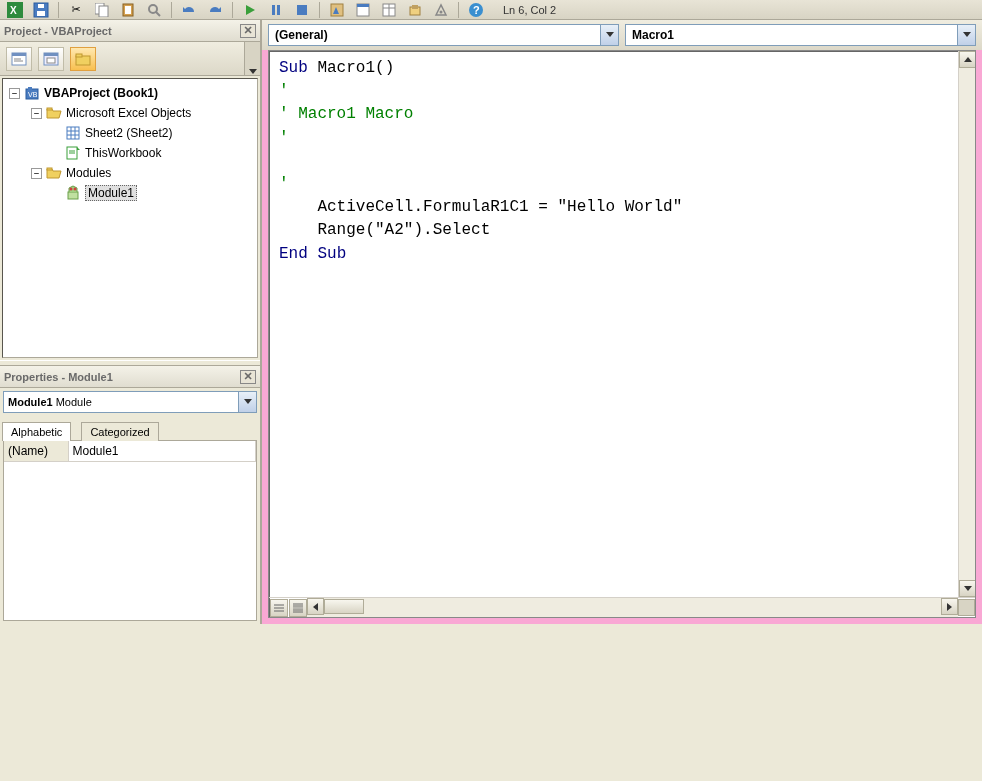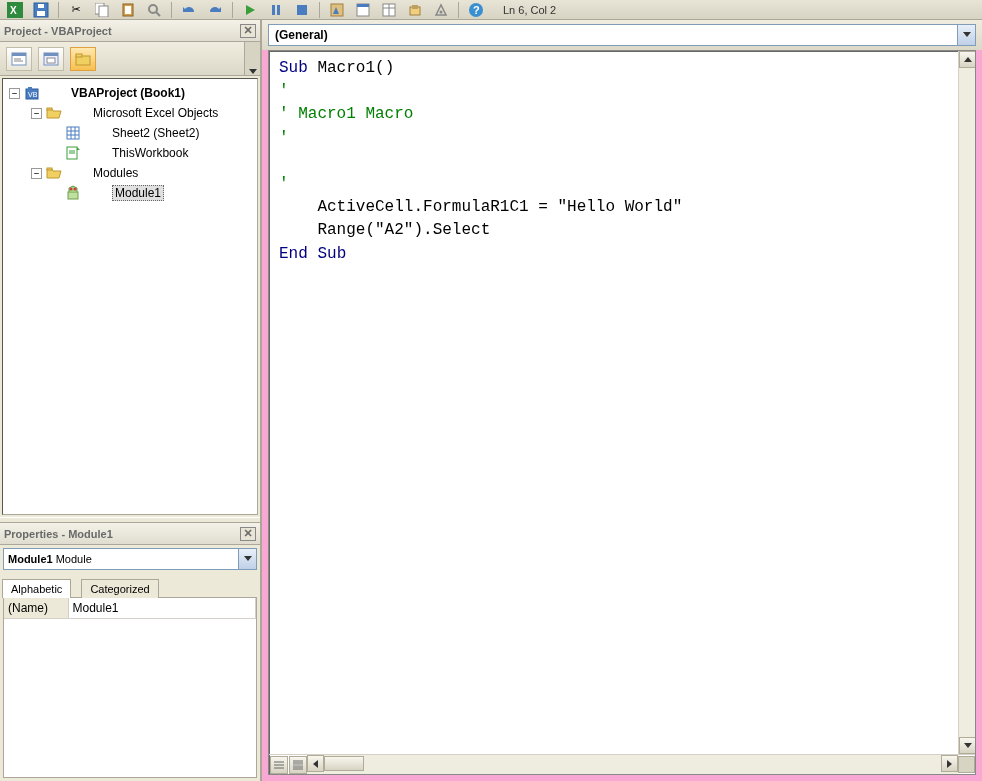--- a/index.html
+++ b/index.html
@@ -36,21 +36,21 @@
   margin: 0 2px;
 }
 .toolbar-strip .status-text {
   font-size: 11px;
   color: #333;
   margin-left: 4px;
   padding-left: 8px;
 }
 .main-area {
   display: flex;
-  height: 761px;
+  height: 604px;
 }
 .left-col {
   width: 262px;
   display: flex;
   flex-direction: column;
   border-right: 2px solid #aca899;
 }
 .panel-titlebar {
   height: 22px;
   background: linear-gradient(to bottom, #f4f2e8 0%, #e0ddd0 100%);
@@ -128,21 +128,21 @@
   font-family: monospace;
 }
 .tree-icon {
   width: 16px;
   height: 16px;
   margin-right: 4px;
   display: inline-flex;
   align-items: center;
   justify-content: center;
 }
-.tree-label { font-size: 12px; margin-left: 27px; }
+.tree-label { font-size: 12px; }
 .tree-label.bold { font-weight: bold; }
 .tree-label.selected {
   background: #e0e0e0;
   border: 1px dotted #666;
   padding: 0 2px;
 }
 .v-splitter {
   height: 6px;
   background: #ece9d8;
   border-top: 1px solid #fff;
@@ -581,20 +581,28 @@
         </tbody>
           </table>
       </div>
     </div>
   </div>
 
   <div class="right-col">
     <div class="code-header">
       <div class="combo">
         <span>(General)</span>
+        <span class="dd-arrow">
+            <svg width="8" height="6">
+              <polygon points="0,0 8,0 4,5" fill="#333"></polygon>
+            </svg>
+          </span>
+      </div>
+      <div class="combo">
+        <span>Macro1</span>
         <span class="dd-arrow">
             <svg width="8" height="6">
               <polygon points="0,0 8,0 4,5" fill="#333"></polygon>
             </svg>
           </span>
       </div>
     </div>
 
     <div class="code-body-wrap">
       <div class="code-area">

